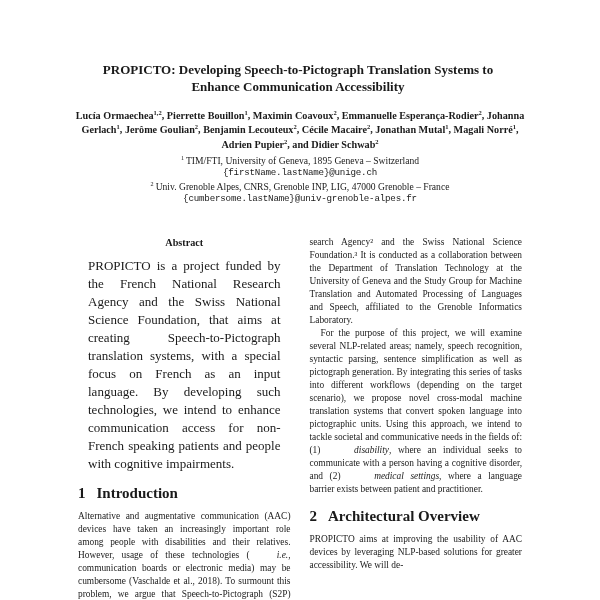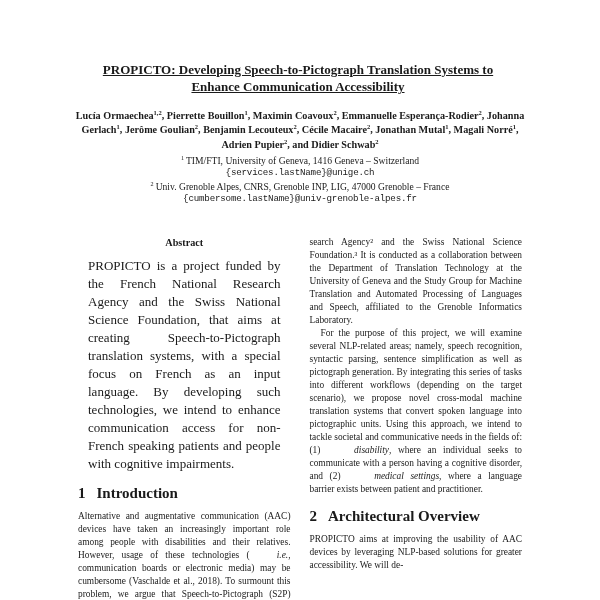--- a/index.html
+++ b/index.html
@@ -21,21 +21,20 @@
     padding: 62px 78px 0 78px;
     overflow: hidden;
     background: #ffffff;
   }
   .title {
     margin: 0 4px 13px 0;
     text-align: center;
     font-size: 13px;
     font-weight: bold;
     line-height: 1.3;
-    text-decoration: underline;
   }
   .authors {
     text-align: center;
     font-weight: bold;
     font-size: 10.2px;
     line-height: 1.42;
     margin: 0 -8px 2px -8px;
   }
   .authors sup {
     font-size: 64%;
@@ -106,22 +105,22 @@
 </head>
 <body>
 
 <div class="page">
 
   <h1 class="title">PROPICTO: Developing Speech-to-Pictograph Translation Systems to Enhance Communication Accessibility</h1>
 
   <div class="authors"><span>Lucía Ormaechea<sup>1,2</sup>, </span><span>Pierrette Bouillon<sup>1</sup>, </span><span>Maximin Coavoux<sup>2</sup>, </span><span>Emmanuelle Esperança-Rodier<sup>2</sup>, </span><span>Johanna Gerlach<sup>1</sup>, </span><span>Jerôme Goulian<sup>2</sup>, </span><span>Benjamin Lecouteux<sup>2</sup>, </span><span>Cécile Macaire<sup>2</sup>, </span><span>Jonathan Mutal<sup>1</sup>, </span><span>Magali Norré<sup>1</sup>, </span><span>Adrien Pupier<sup>2</sup>, </span><span>and Didier Schwab<sup>2</sup></span></div>
 
   <div class="affiliations">
-    <div class="affil-line"><sup>1</sup><span>TIM/FTI, University of Geneva, 1416 Geneva – Switzerland</span></div>
-    <div class="email-line">{services.lastName}@unige.ch</div>
+    <div class="affil-line"><sup>1</sup><span>TIM/FTI, University of Geneva, 1895 Geneva – Switzerland</span></div>
+    <div class="email-line">{firstName.lastName}@unige.ch</div>
     <div class="affil-line"><sup>2</sup><span>Univ. Grenoble Alpes, CNRS, Grenoble INP, LIG, 47000 Grenoble – France</span></div>
     <div class="email-line">{cumbersome.lastName}@univ-grenoble-alpes.fr</div>
   </div>
 
   <div class="columns">
 
     <div class="col">
       <h2 class="abstract-heading">Abstract</h2>
       <p class="abstract-body">PROPICTO is a project funded by the French National Research Agency and the Swiss National Science Foundation, that aims at creating Speech-to-Pictograph translation systems, with a special focus on French as an input language. By developing such technologies, we intend to enhance communication access for non-French speaking patients and people with cognitive impairments.</p>
       <h2 class="section-heading"><span class="sec-num">1</span><span>Introduction</span></h2>

